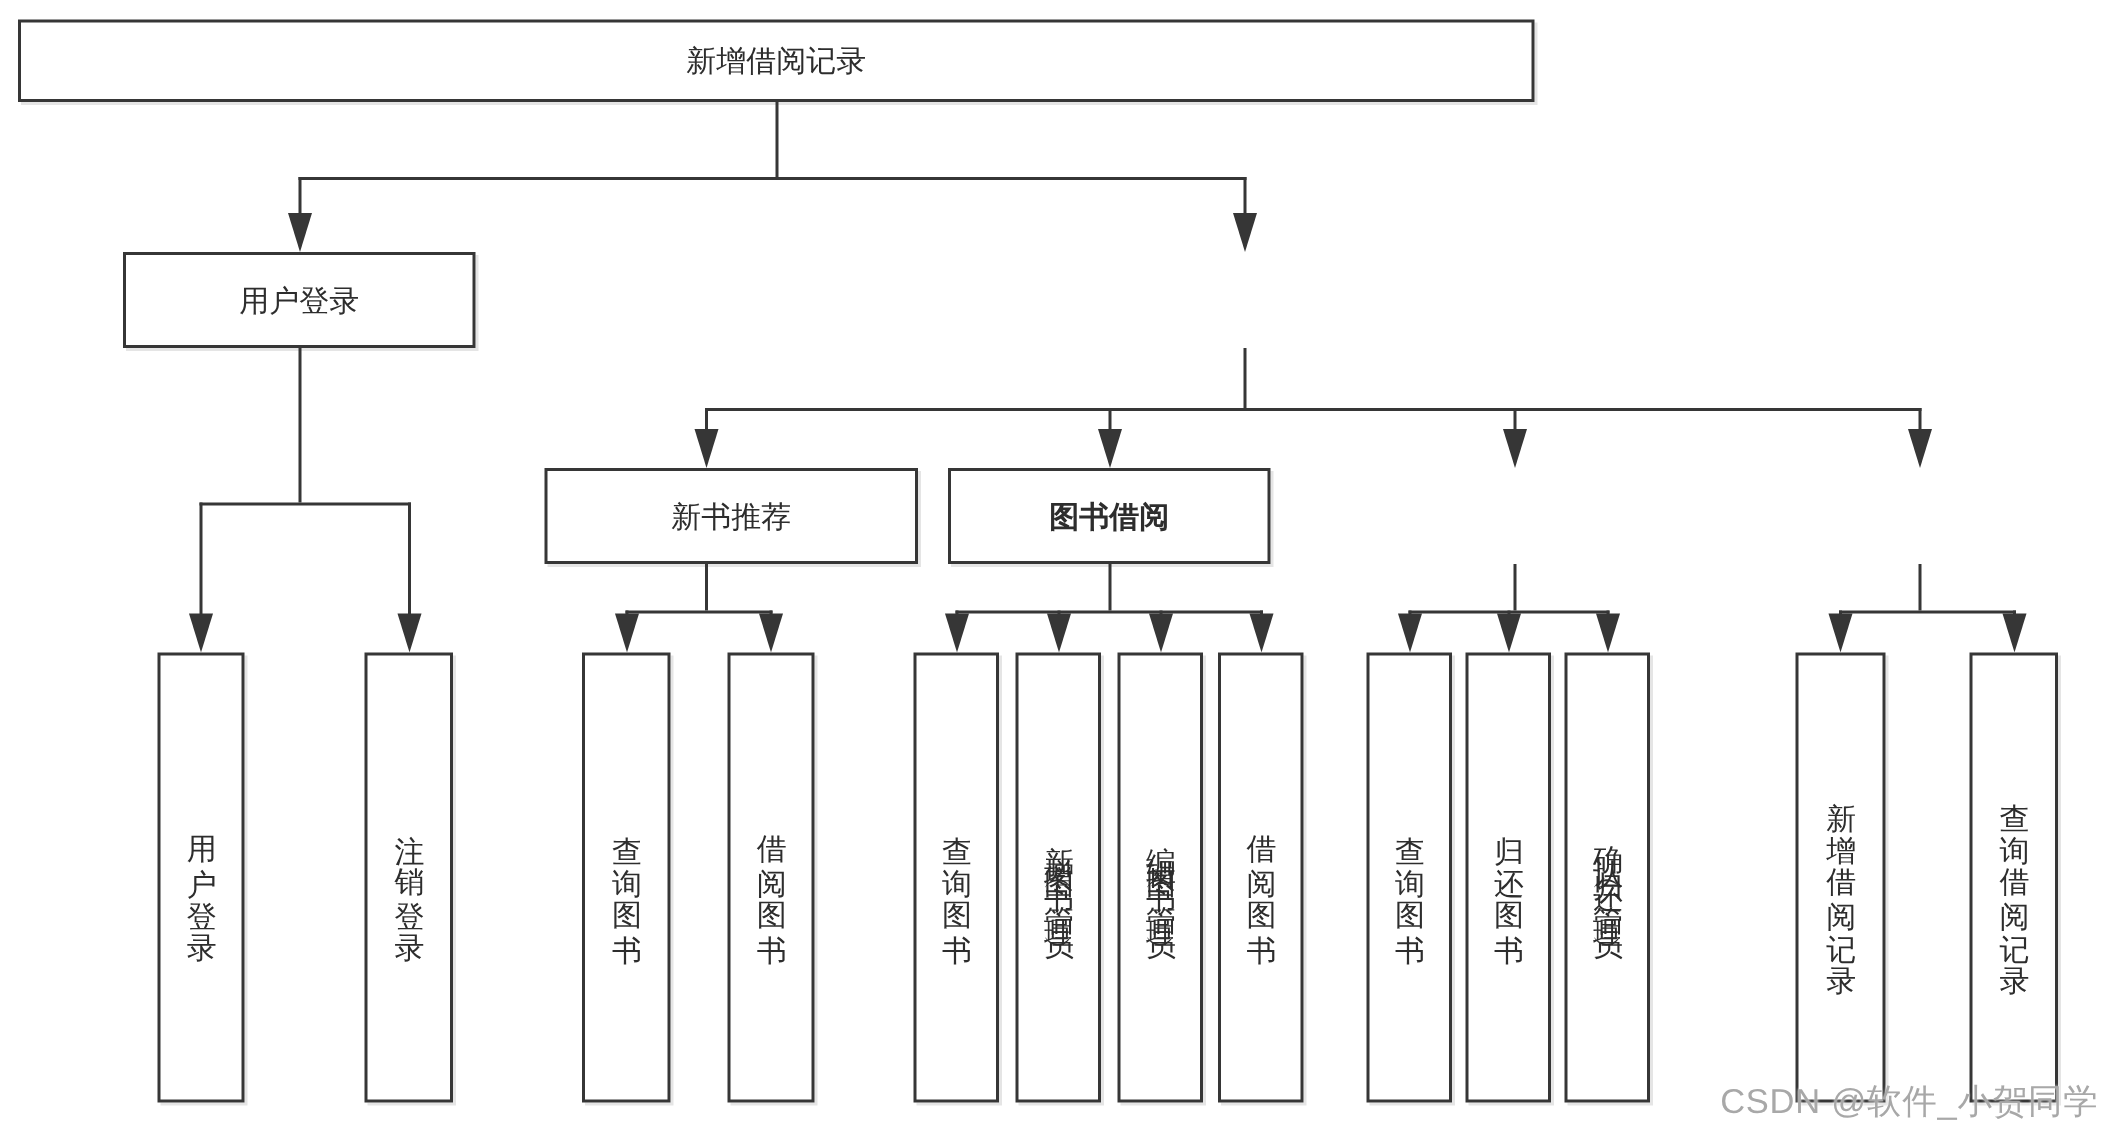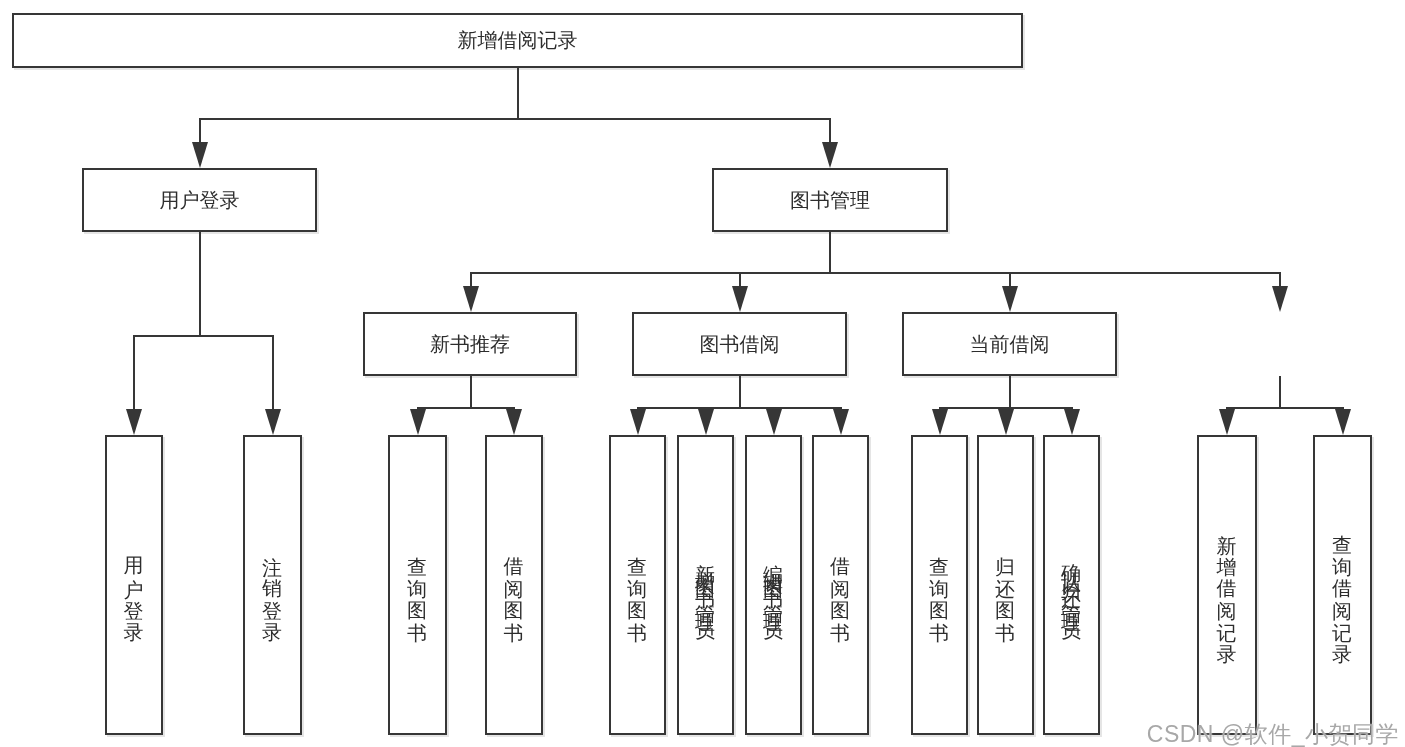--- a/index.html
+++ b/index.html
@@ -63,31 +63,25 @@
 <body>
 
 <div class="canvas">
   <div class="watermark">CSDN @软件_小贺同学</div>
 <div class="node" style="left: 12px; top: 13px; width: 1011px; height: 55px;">
       <span class="lbl">新增借阅记录</span>
     </div>
     <div class="node" style="left: 82px; top: 168px; width: 235px; height: 64px;">
       <span class="lbl">用户登录</span>
     </div>
-    <div class="node" style="left: 712px; top: 168px; width: 236px; height: 64px;">
-      <span class="lbl">图书管理</span>
-    </div>
-    <div class="node" style="left: 363px; top: 312px; width: 214px; height: 64px; justify-content: center;">
+    <div class="node" style="left: 363px; top: 312px; width: 249px; height: 64px; justify-content: center;">
       <span class="lbl">新书推荐</span>
     </div>
-    <div class="node" style="left: 632px; top: 312px; width: 215px; height: 64px;">
+    <div class="node" style="left: 632px; top: 312px; width: 215px; height: 64px; font-weight: bold;">
       <span class="lbl">图书借阅</span>
-    </div>
-    <div class="node" style="left: 902px; top: 312px; width: 215px; height: 64px;">
-      <span class="lbl">当前借阅</span>
     </div>
     <div class="node vert" style="left: 105px; top: 435px; width: 58px; height: 300px;">
       <span class="lbl" style="letter-spacing: 22px;">用户登录</span>
     </div>
     <div class="node vert" style="left: 243px; top: 435px; width: 59px; height: 300px;">
       <span class="lbl" style="letter-spacing: 22px;">注销登录</span>
     </div>
     <div class="node vert" style="left: 388px; top: 435px; width: 59px; height: 300px;">
       <span class="lbl" style="letter-spacing: 22px;">查询图书</span>
     </div>

